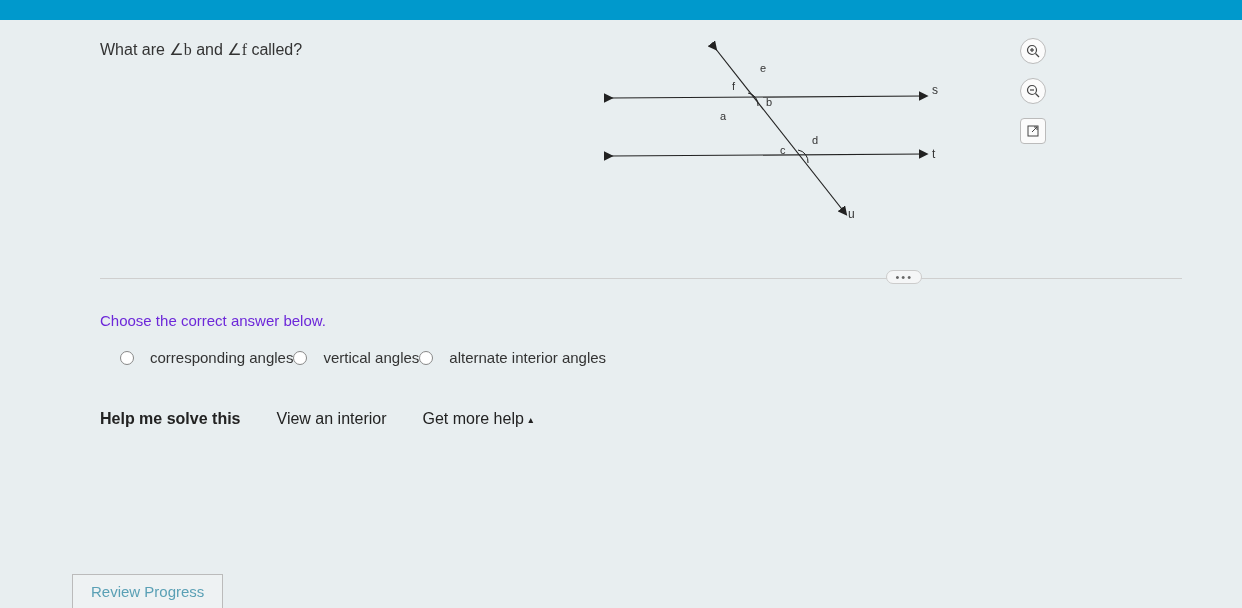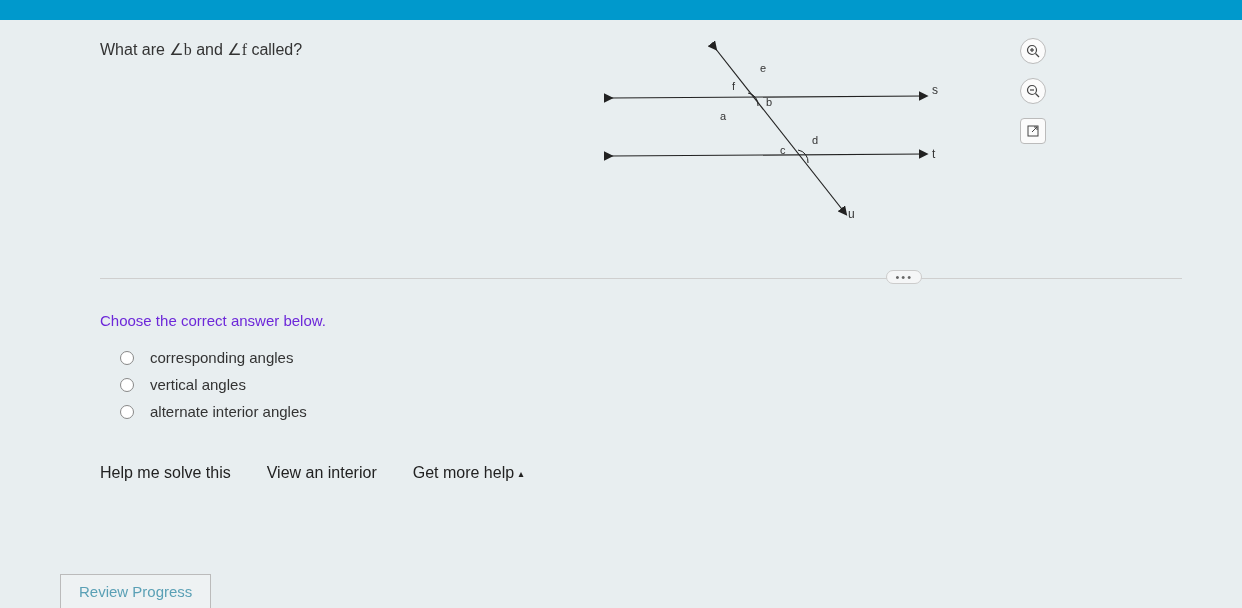--- a/index.html
+++ b/index.html
@@ -75,39 +75,39 @@
     border: 1px solid #ccc;
     border-radius: 10px;
     font-size: 11px;
     padding: 0 8px;
     color: #666;
     letter-spacing: 2px;
     cursor: pointer;
   }
   .answer-section { margin-top: 24px; }
   .answer-prompt { font-size: 15px; color: #6d28d9; margin-bottom: 20px; }
-  .options { display: flex; flex-direction: column; gap: 10px; padding-left: 20px;}
+  .options { display: flex; flex-direction: row; gap: 0; padding-left: 20px;}
   .option { display: flex; align-items: center; gap: 16px; font-size: 15px; color: #333; }
   .radio {
     width: 14px; height: 14px; border: 1.5px solid #888; border-radius: 50%;
     background: #fff; cursor: pointer;
     flex-shrink: 0;
   }
   .help-row {
     margin-top: 44px;
     display: flex;
     gap: 36px;
     font-size: 16px;
   }
-  .help-link { color: #222; font-weight: normal; cursor: pointer; }
+  .help-link { color: #222; font-weight: bold; cursor: pointer; }
   .help-link.normal { font-weight: normal; }
   .caret-up { font-size: 10px; vertical-align: middle;}
   .review-btn {
     position: absolute;
-    left: 60px;
+    left: 72px;
     bottom: 0px;
     border: 1px solid #bbb;
     border-bottom: none;
     background: #eef2f3;
     color: #5aa0b5;
     font-size: 15px;
     padding: 8px 18px;
     cursor: pointer;
   }
 </style>

